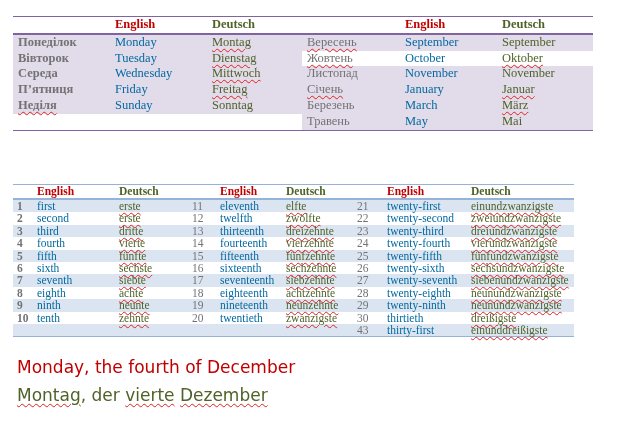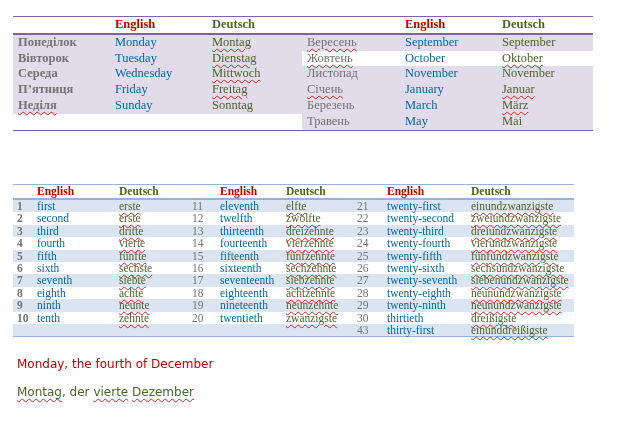--- a/index.html
+++ b/index.html
@@ -27,21 +27,21 @@
   #t2 { position: absolute; left: 13px; top: 184px; width: 561px; border-collapse: collapse; font-size: 11.5px; }
   #t2 td { padding: 0 0 0 4px; height: 12.4px; line-height: 12.4px; white-space: nowrap; }
   #t2 tr.head td { border-top: 1.5px solid #95b3d7; border-bottom: 2px solid #95b3d7; height: 13px; }
   #t2 tr.last td { border-bottom: 1.5px solid #95b3d7; }
   #t2 .band { background: #dbe5f1; }
   #t2 .n1 { font-weight: bold; }
   #t2 col.a { width: 20px; } #t2 col.b { width: 82px; } #t2 col.c { width: 73px; }
   #t2 col.d { width: 28px; } #t2 col.e { width: 66px; } #t2 col.f { width: 71px; }
   #t2 col.g { width: 30px; } #t2 col.h { width: 84px; } #t2 col.i { width: 107px; }
 
-  .sent { position: absolute; left: 17px; font-family: "DejaVu Sans", sans-serif; font-size: 12px; }
+  .sent { position: absolute; left: 17px; font-family: "DejaVu Sans", sans-serif; font-size: 17px; }
   #s1 { top: 357px; color: #c00000; }
   #s2 { top: 385px; color: #4f6228; }
 </style>
 </head>
 <body>
 
 <table id="t1">
   <colgroup>
       <col class="c1">
       <col class="c2">

